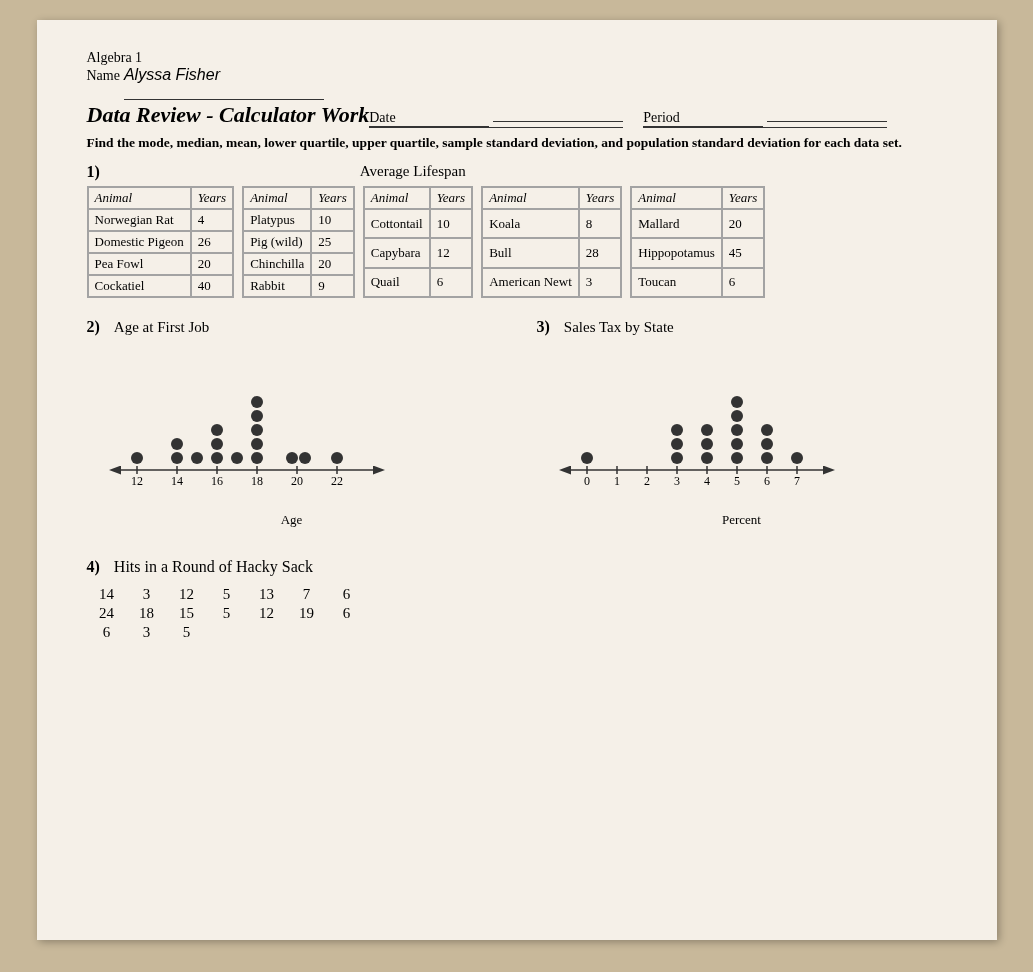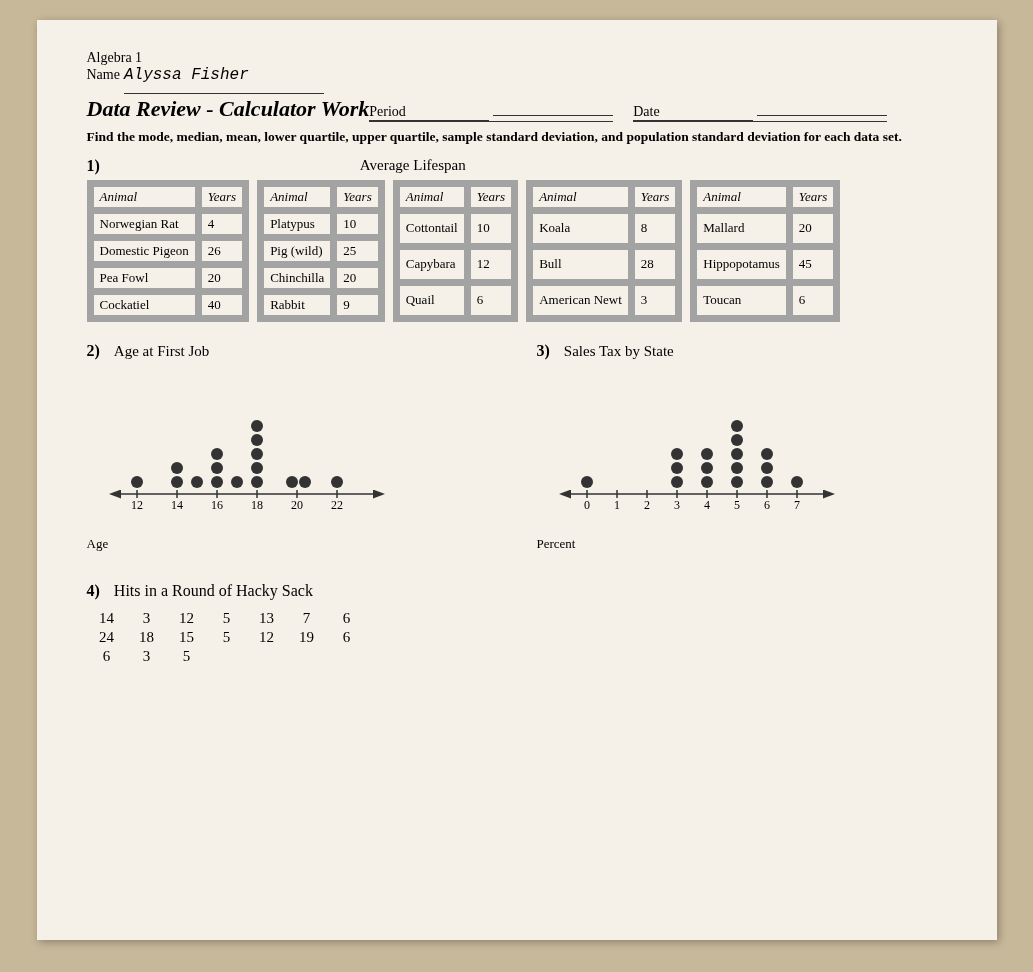--- a/index.html
+++ b/index.html
@@ -30,26 +30,26 @@
     .course-label {
       font-size: 14px;
     }
     .name-area {
       font-size: 14px;
       display: flex;
       align-items: baseline;
       gap: 4px;
     }
     .name-written {
-      font-family: Liberation Mono, monospace;
+      font-family: Liberation Sans, sans-serif;
       font-style: italic;
       font-size: 16px;
       border-bottom: 1px solid #333;
       min-width: 200px;
-      padding-bottom: 9px;
+      padding-bottom: 15px;
     }
     .title-row {
       display: flex;
       justify-content: flex-start;
       align-items: baseline;
       margin-bottom: 6px;
     }
     .worksheet-title {
       font-size: 22px;
       font-style: italic;
@@ -85,21 +85,21 @@
     .tables-container {
       display: flex;
       gap: 0;
       font-size: 13px;
     }
     .data-table {
       border-collapse: collapse;
       margin-right: 8px;
     }
     .data-table th, .data-table td {
-      border: 7px solid #a3a3a3;
+      border: 2px solid #a3a3a3;
       padding: 2px 6px;
       text-align: left;
     }
     .data-table th {
       font-weight: normal;
       font-style: italic;
     }
     
     .section-row {
       display: flex;
@@ -125,20 +125,21 @@
       display: inline;
     }
     .dot-plot-wrapper {
       margin-top: 10px;
       position: relative;
     }
     .dot-plot-svg {
       display: block;
     }
     .axis-label {
+      text-align: center;
       font-size: 13px;
       margin-top: 2px;
     }
     
     .section-4 {
       margin-top: 30px;
     }
     .section-4-title {
       font-size: 16px;
       font-weight: normal;
@@ -165,22 +166,22 @@
     <span class="course-label">Algebra 1</span>
     <div class="name-area">
       <span>Name</span>
       <span class="name-written">Alyssa Fisher</span>
     </div>
   </div>
 
   <div class="title-row">
     <span class="worksheet-title">Data Review - Calculator Work</span>
     <div class="date-period">
+      <span><span>Date</span><span style="border-bottom:1px solid #333;display:inline-block;width:130px;margin-left:4px;"></span></span>
       <span><span>Period</span><span style="border-bottom:1px solid #333;display:inline-block;width:50px;margin-left:4px;"></span></span>
-      <span><span>Date</span><span style="border-bottom:1px solid #333;display:inline-block;width:130px;margin-left:4px;"></span></span>
     </div>
   </div>
 
   <div class="instructions">Find the mode, median, mean, lower quartile, upper quartile, sample standard deviation, and population standard deviation for each data set.</div>
 
   <div>
     <div style="display:flex; align-items:flex-start; gap: 80px;">
       <span class="problem-number">1)</span>
       <span class="section-title" style="margin-left:180px;">Average Lifespan</span>
     </div>

